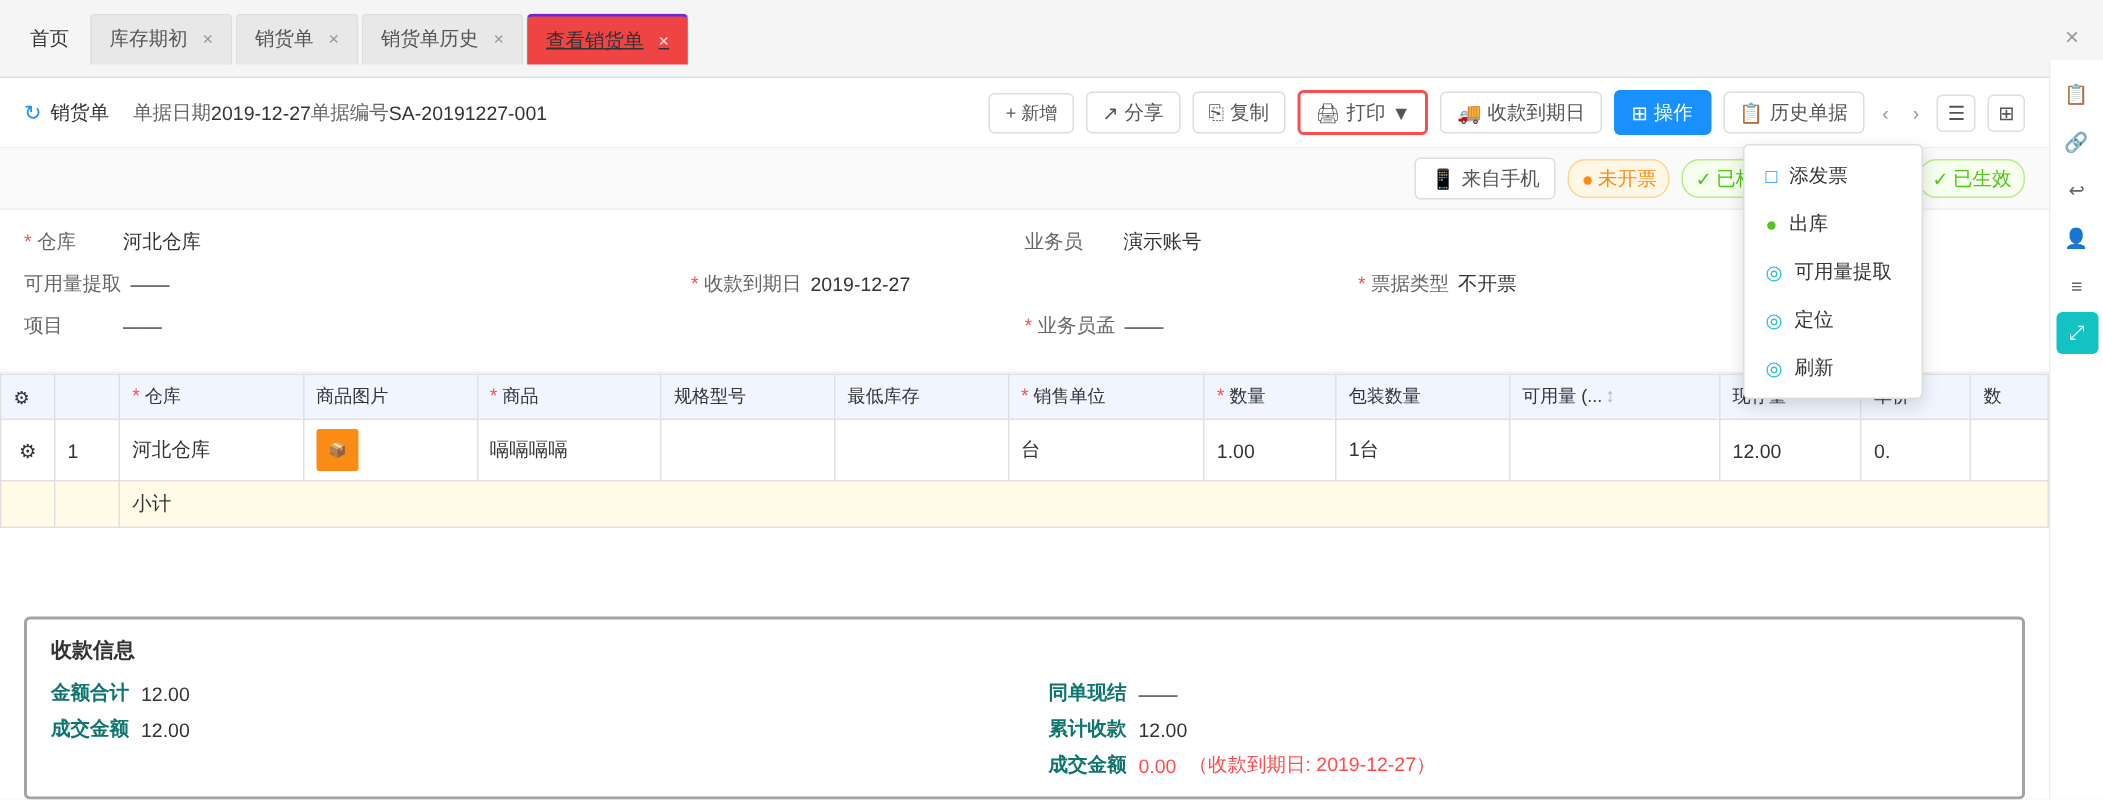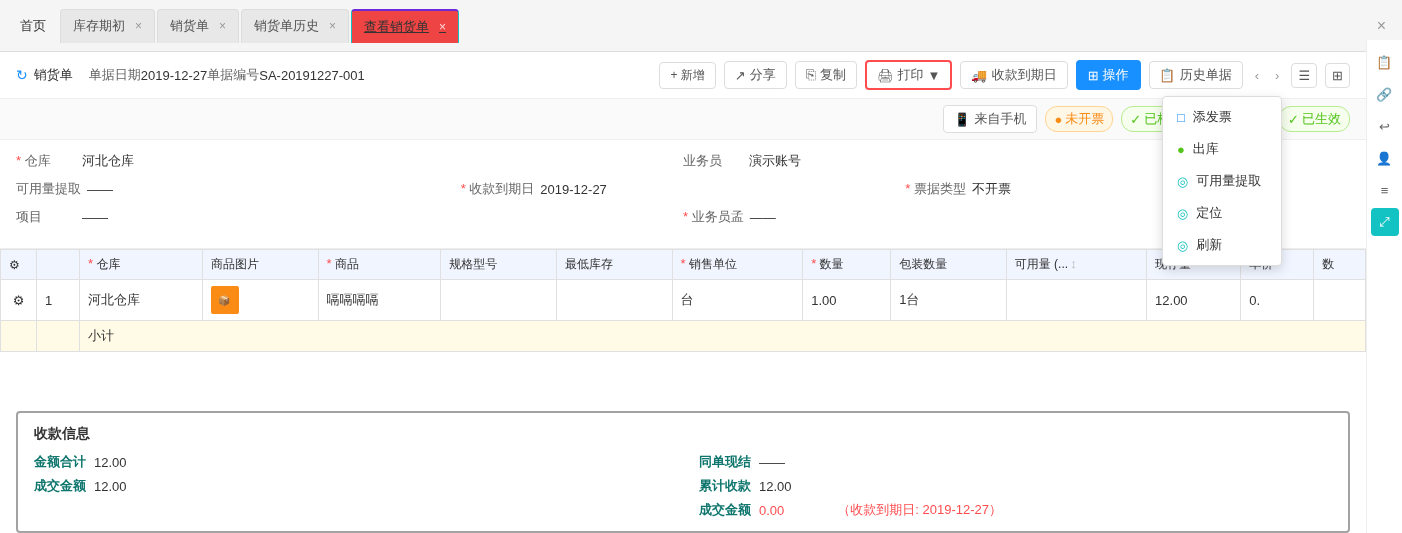--- a/index.html
+++ b/index.html
@@ -96,21 +96,21 @@
     .bottom-panel {
       border: 2px solid #a3a3a3; border-radius: 4px; margin: 12px 16px; padding: 12px 16px;
       background: #fff; flex-shrink: 0;
     }
     .bottom-panel-title { font-weight: 600; color: #333; margin-bottom: 10px; font-size: 14px; }
     .bottom-info-grid { display: grid; grid-template-columns: 1fr 1fr; gap: 6px 32px; }
     .bottom-info-row { display: flex; align-items: center; gap: 8px; }
     .bottom-info-label { color: #0f766e; white-space: nowrap; font-weight: bold; }
     .bottom-info-value { color: #333; }
     .bottom-info-value.overdue { color: #ff4d4f; }
-    .bottom-info-value.date { color: #ff4d4f; margin-left: 45px; }
+    .bottom-info-value.date { color: #ff4d4f; }
 
     
     .right-sidebar {
       position: absolute; right: 0; top: 40px; width: 36px; height: calc(533px - 40px);
       background: #fff; border-left: 1px solid #eee; display: flex; flex-direction: column;
       align-items: center; padding: 8px 0; gap: 4px;
     }
     .sidebar-icon-btn {
       width: 28px; height: 28px; display: flex; align-items: center; justify-content: center;
       cursor: pointer; color: #666; border-radius: 4px; font-size: 14px;

